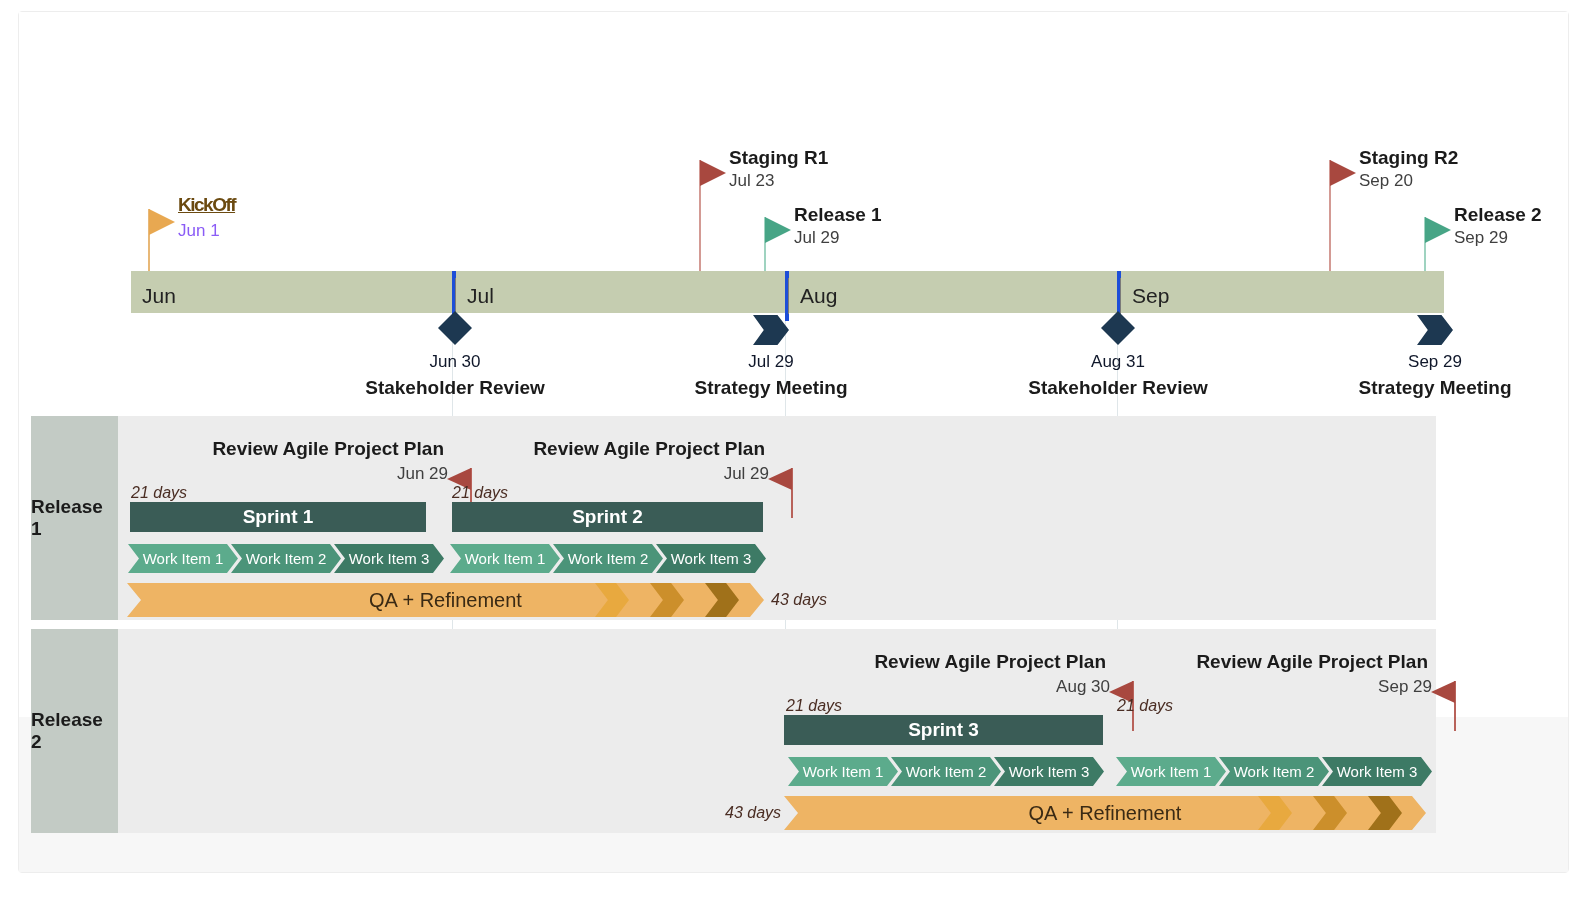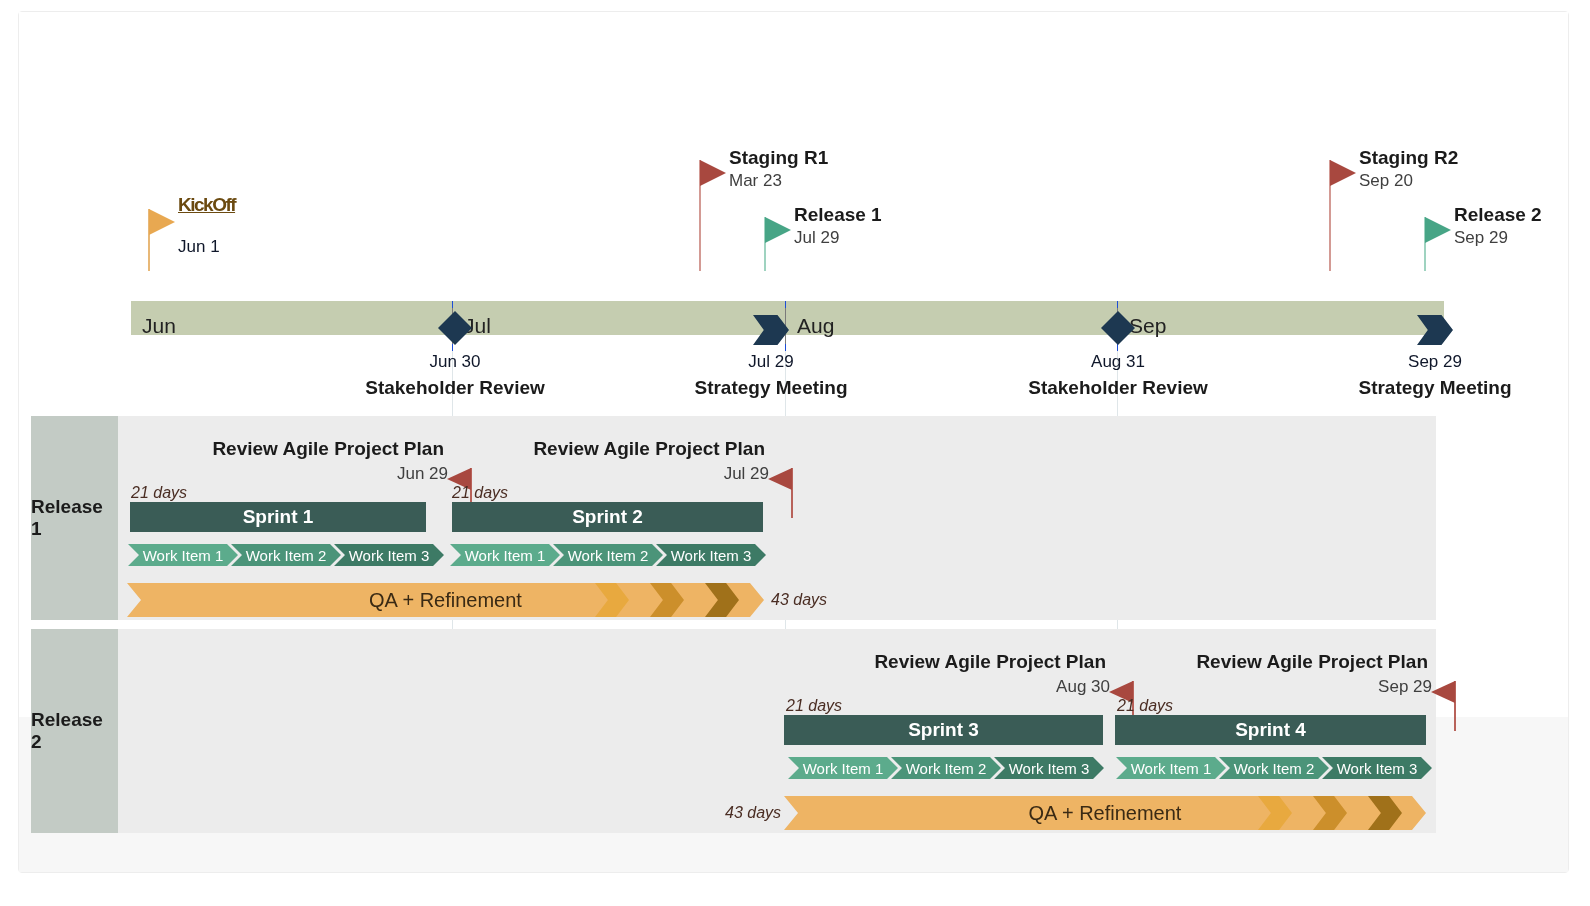--- a/index.html
+++ b/index.html
@@ -25,35 +25,34 @@
   .card-inner{
     position:absolute;
     left:0; top:0; right:0; bottom:0;
     background:linear-gradient(#ffffff 0%, #ffffff 82%, #f7f7f7 82%, #f7f7f7 100%);
   }
 
   
   .axis-bar{
     position:absolute;
     left:131px; top:271px;
-    width:1313px; height:34px;
+    width:1313px; height:42px;
     background:#c5cdb0;
-    margin-top:30px;
   }
   .axis-month{
     position:absolute;
     top:0; height:50px;
     box-sizing:border-box;
     color:#222222;
     font-size:21px;
     line-height:50px;
     padding-left:11px;
     white-space:nowrap;
   }
-  .axis-month.has-rule{ border-left:1px solid #1d4ed8; }
+  .axis-month.has-rule{ border-left:4px solid #1d4ed8; }
   .axis-month.has-rule::before{
     content:"";
     position:absolute;
     left:-1px; top:7px;
     width:1px; height:36px;
     background:#7a7a7a;
   }
 
   
   .grid-line{
@@ -156,21 +155,21 @@
   }
   .days-lbl{
     position:absolute;
     font-size:16px;font-style:italic;color:#4a2d23;
     white-space:nowrap;
   }
 
   
   .wi{
     position:absolute;
-    height:22px;
+    height:29px;
     display:flex;align-items:center;justify-content:center;
     color:#ffffff;font-size:15px;white-space:nowrap;
     -webkit-clip-path:polygon(0 0, calc(100% - 11px) 0, 100% 50%, calc(100% - 11px) 100%, 0 100%, 11px 50%);
     clip-path:polygon(0 0, calc(100% - 11px) 0, 100% 50%, calc(100% - 11px) 100%, 0 100%, 11px 50%);
   }
 
   
   .qa{
     position:absolute;
     height:34px;
@@ -223,28 +222,28 @@
   </div>
 
   <div class="grid-line" style="left:452px;"></div>
   <div class="grid-line" style="left:785px;"></div>
   <div class="grid-line" style="left:1117px;"></div>
 
   <div class="flag" style="left:148px; top:209px; height:62px;">
     <div class="pole" style="height:62px; background:#e8b877;"></div>
     <div class="pennant" style="top:0; border-left:26px solid #e8a851;"></div>
     <div class="ftitle" style="top:-15px; color:#6b4a10; text-decoration:underline; letter-spacing:-1.5px;">KickOff</div>
-    <div class="fdate" style="top:12px; color:#0f172a;margin-top:16px;">Jun 1</div>
+    <div class="fdate" style="top:12px; color:#8b5cf6;">Jun 1</div>
   </div>
 
   <div class="flag" style="left:699px; top:160px; height:111px;">
     <div class="pole" style="height:111px; background:#d39a94;"></div>
     <div class="pennant" style="top:0; border-left:26px solid #a8483f;"></div>
     <div class="ftitle" style="top:-13px; color:#1b1b1b;">Staging R1</div>
-    <div class="fdate" style="top:11px; color:#3f3f3f;">Mar 23</div>
+    <div class="fdate" style="top:11px; color:#3f3f3f;">Jul 23</div>
   </div>
 
   <div class="flag" style="left:764px; top:217px; height:54px;">
     <div class="pole" style="height:54px; background:#9fd3c0;"></div>
     <div class="pennant" style="top:0; border-left:26px solid #47a586;"></div>
     <div class="ftitle" style="top:-13px; color:#1b1b1b;">Release 1</div>
     <div class="fdate" style="top:11px; color:#3f3f3f;">Jul 29</div>
   </div>
 
   <div class="flag" style="left:1329px; top:160px; height:111px;">
@@ -350,21 +349,20 @@
       <div class="tf-pole" style="height:50px;"></div>
       <div class="tf-pennant"></div>
       <div class="tf-title">Review Agile Project Plan</div>
       <div class="tf-date">Sep 29</div>
     </div>
 
     <div class="days-lbl" style="left:755px; top:68px;">21 days</div>
     <div class="days-lbl" style="left:1086px; top:68px;">21 days</div>
 
     <div class="sprint" style="left:753px; top:86px; width:319px;">Sprint 3</div>
-    <div class="sprint" style="left:1084px; top:86px; width:311px;">Sprint 4</div>
 
     <div class="wi" style="left:757px; top:128px; width:110px; background:#5cab8c;">Work Item 1</div>
     <div class="wi" style="left:860px; top:128px; width:110px; background:#4b9479;">Work Item 2</div>
     <div class="wi" style="left:963px; top:128px; width:110px; background:#3d7a65;">Work Item 3</div>
 
     <div class="wi" style="left:1085px; top:128px; width:110px; background:#5cab8c;">Work Item 1</div>
     <div class="wi" style="left:1188px; top:128px; width:110px; background:#4b9479;">Work Item 2</div>
     <div class="wi" style="left:1291px; top:128px; width:110px; background:#3d7a65;">Work Item 3</div>
 
     <div class="qa" style="left:753px; top:167px; width:642px;">QA + Refinement</div>

